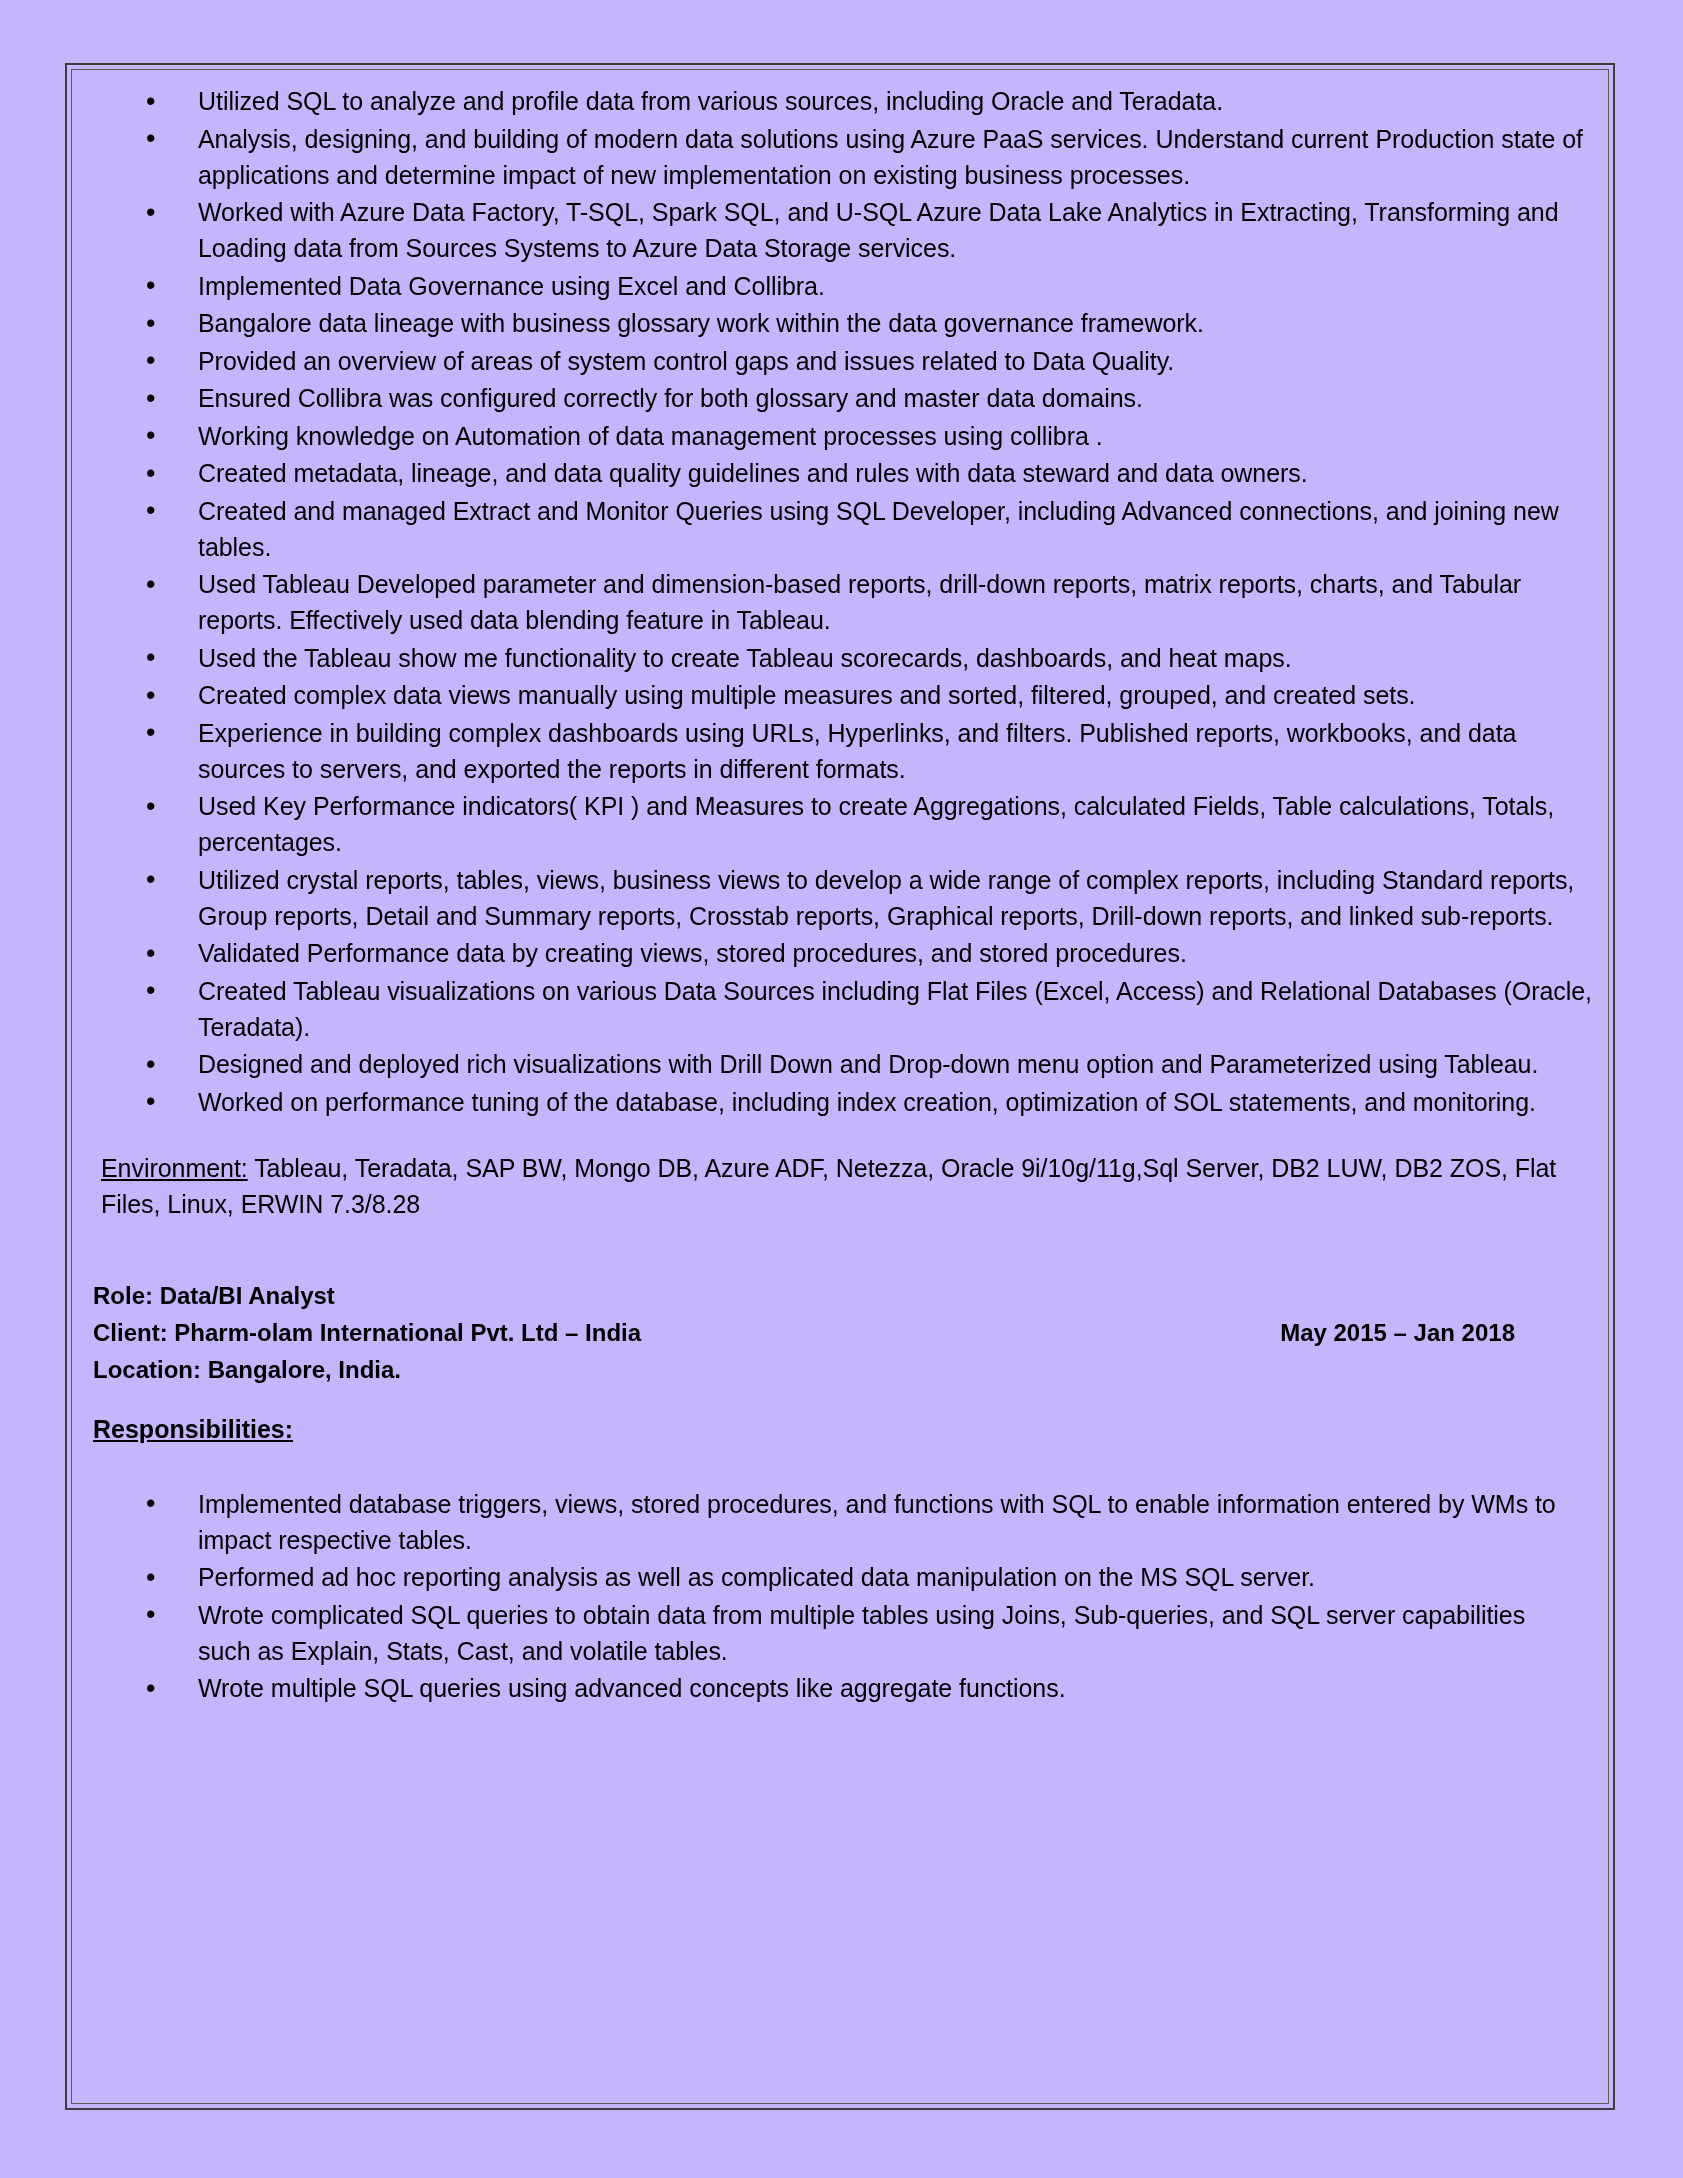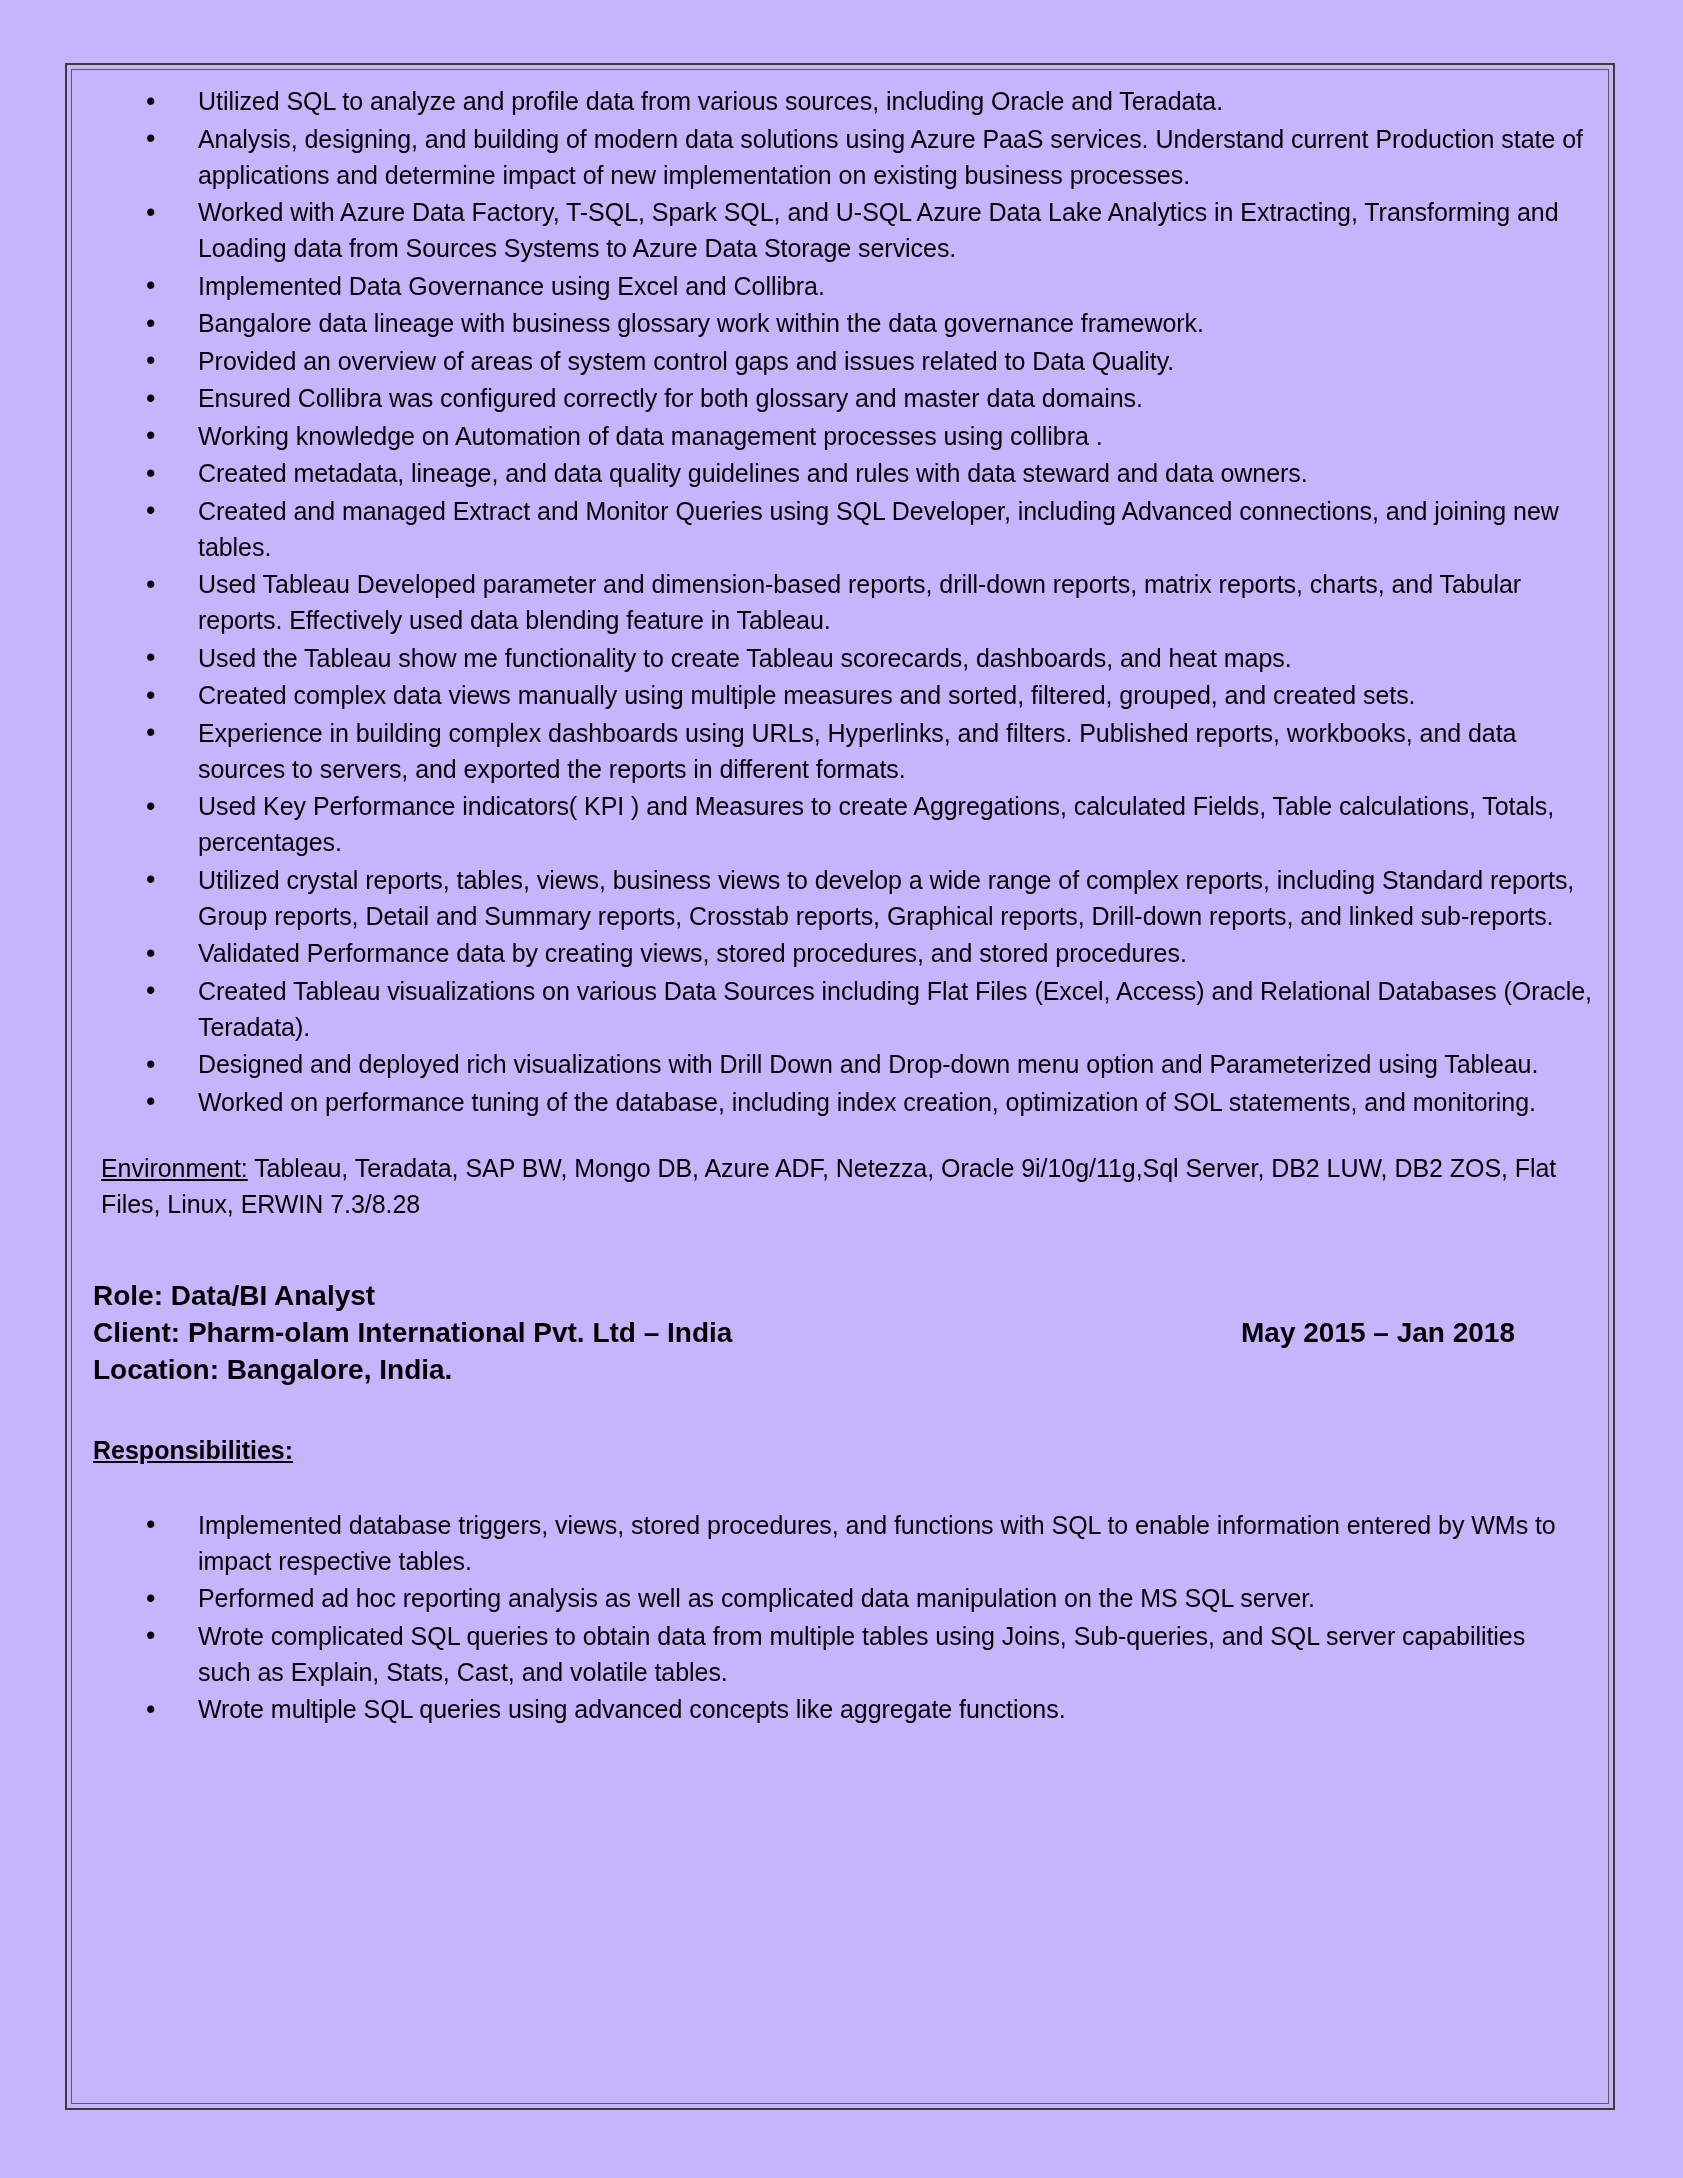--- a/index.html
+++ b/index.html
@@ -93,21 +93,21 @@
   }
   .env-label {
     font-weight: normal;
     text-decoration: underline;
   }
 
   
   .role-block {
     margin-top: 55px;
     padding-left: 6px;
-    font-size: 28px;
+    font-size: 24px;
     line-height: 37px;
     font-weight: bold;
   }
   .role-line {
     white-space: nowrap;
   }
   .client-line {
     display: flex;
     flex-direction: row;
     align-items: flex-start;
@@ -115,21 +115,21 @@
   }
   .client-name { white-space: nowrap; }
   .client-dates {
     margin-left: auto;
     white-space: nowrap;
     padding-right: 51px;
   }
 
   
   .section-heading {
-    margin-top: 44px;
+    margin-top: 23px;
     padding-left: 6px;
     font-size: 25px;
     line-height: 37px;
     font-weight: bold;
     text-decoration: underline;
   }
 
   ul.resp-list {
     margin-top: 38px;
   }

